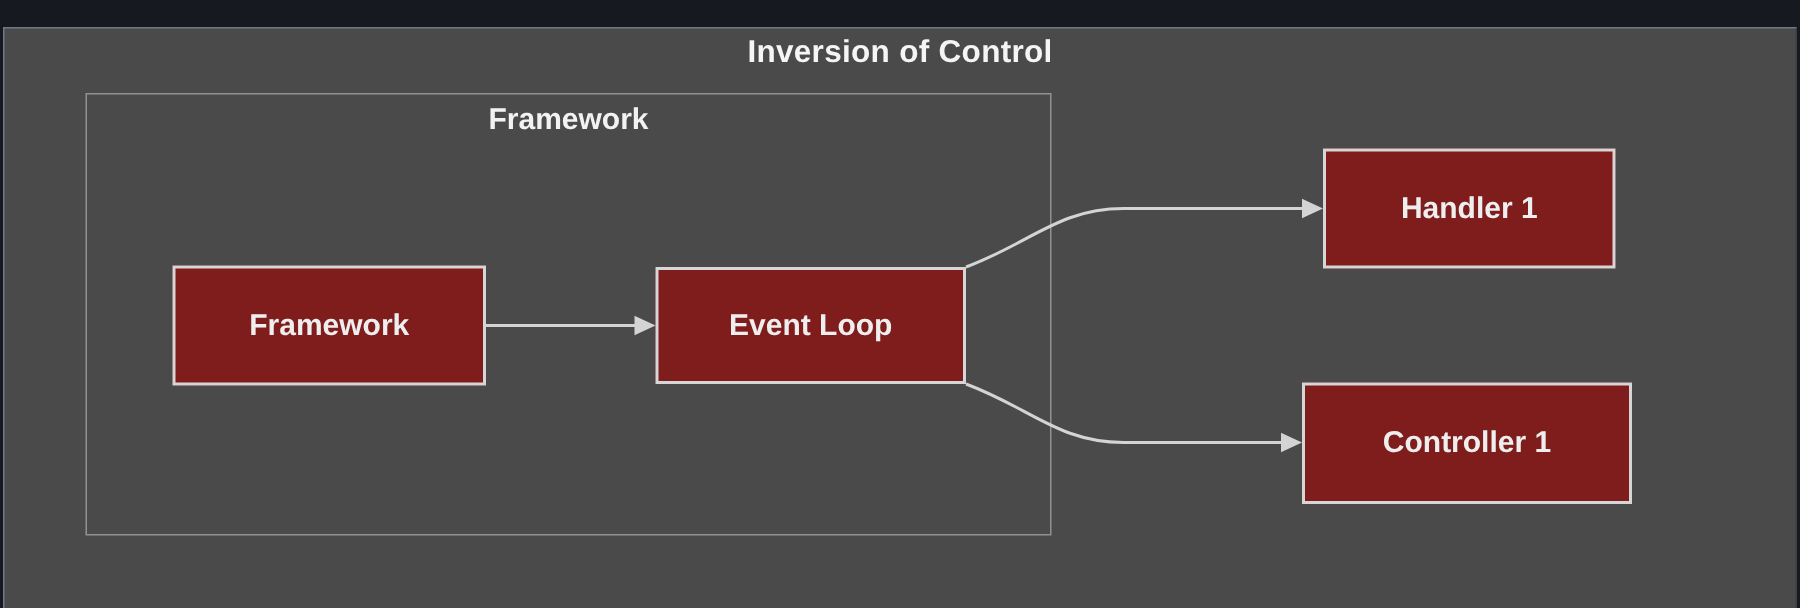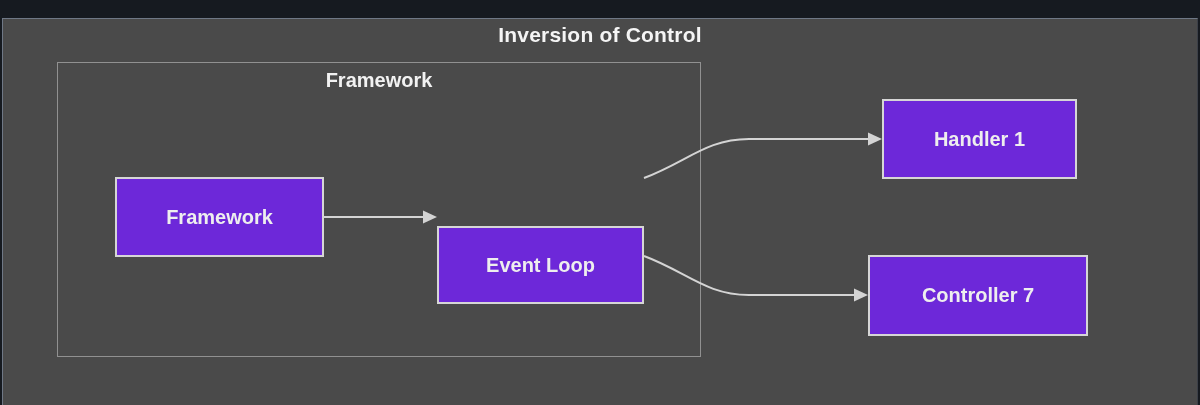--- a/index.html
+++ b/index.html
@@ -42,21 +42,21 @@
     position: absolute;
     top: 6px;
     left: 0;
     width: 100%;
     text-align: center;
     color: #f2f2f2;
     font-size: 20px;
   }
   .node {
     position: absolute;
-    background: #6d28d9;
+    background: #7f1d1d;
     border: 2px solid #d6d6d6;
     box-sizing: border-box;
     display: flex;
     align-items: center;
     justify-content: center;
     color: #eeeeee;
     font-size: 20px;
   }
   .edges {
     position: absolute;
@@ -85,30 +85,30 @@
 
   <div class="group" style="left:54px; top:43px; width:644px; height:295px;">
     <div class="group-label">Framework</div>
   </div>
 
 
   <div class="node" style="left:112px; top:158px; width:209px; height:80px;">
     <span>Framework</span>
   </div>
 
-  <div class="node" style="left:434px; top:159px; width:207px; height:78px;margin-top:48px;">
+  <div class="node" style="left:434px; top:159px; width:207px; height:78px;">
     <span>Event Loop</span>
   </div>
 
   <div class="node" style="left:879px; top:80px; width:195px; height:80px;">
     <span>Handler 1</span>
   </div>
 
   <div class="node" style="left:865px; top:236px; width:220px; height:81px;">
-    <span>Controller 7</span>
+    <span>Controller 1</span>
   </div>
 
   <svg class="edges" viewBox="0 0 1194 394">
 
     <g>
       <path class="edge-line" d="M 321 198 L 421 198"></path>
       <polygon class="edge-head" points="434,198 420,191.5 420,204.5"></polygon>
     </g>
 
     <g>

